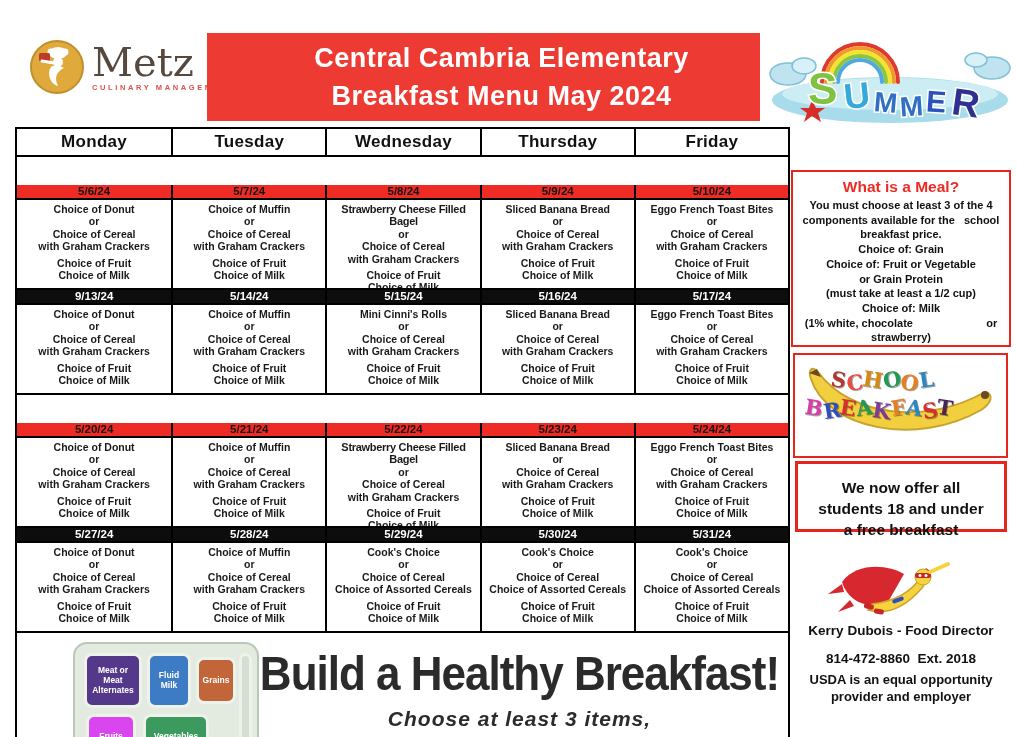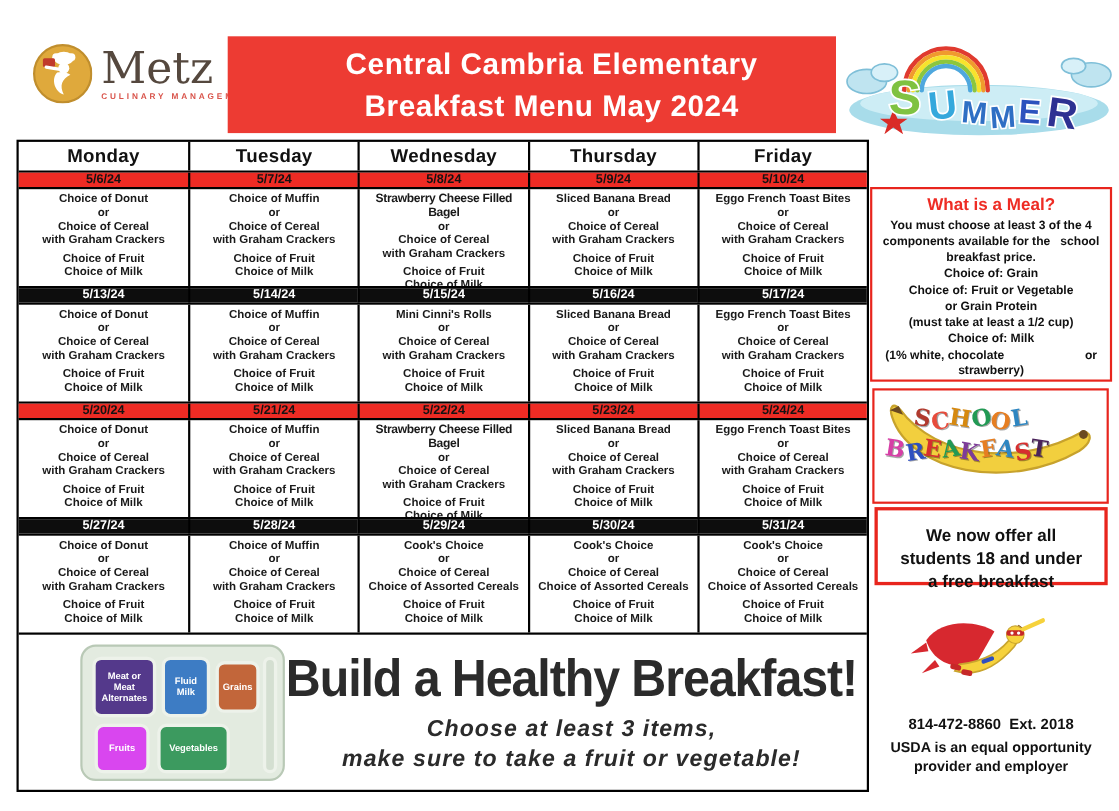--- a/index.html
+++ b/index.html
@@ -16,21 +16,21 @@
   .summer { position:absolute; left:766px; top:26px; width:248px; height:100px; }
 
   
   .cal-wrap { position:absolute; left:15px; top:127px; width:775px; border:2px solid #000; background:#fff; }
   .crow { display:grid; grid-template-columns:repeat(5,1fr); border-top:2px solid #000; }
   .crow:first-child { border-top:none; }
   .ccell { border-left:2px solid #000; text-align:center; overflow:hidden; }
   .ccell:first-child { border-left:none; }
   .dayh { height:26px; font-size:17px; font-weight:bold; line-height:25px; color:#111; letter-spacing:0.3px; }
   .dbar { height:13px; font-size:11.5px; font-weight:bold; line-height:13px; }
-  .bar-red   { background:#EE2B24; color:#131313; }
+  .bar-red   { background:#EE2B24; color:#131313;margin-top:28px; }
   .bar-black { background:#0d0d0d; color:#ffffff; }
   .menu { height:88px; padding-top:3px; }
   .mline { font-size:10.5px; font-weight:bold; color:#1a1a1a; line-height:12.4px; }
   .mline.gap { margin-top:4px; }
   .mline.tight { font-size:11px; letter-spacing:-0.3px; }
 
   
   .cal-bottom { border-top:2px solid #000; height:143px; display:flex; align-items:center; }
   .tray { position:relative; width:186px; height:124px; margin-left:56px; background:#E3EBE0;
           border:2px solid #B9C9B6; border-radius:14px; flex-shrink:0; }
@@ -182,21 +182,21 @@
           <div class="ccell menu">
             <div class="mline">Eggo French Toast Bites</div>
             <div class="mline">or</div>
             <div class="mline">Choice of Cereal</div>
             <div class="mline">with Graham Crackers</div>
             <div class="mline gap">Choice of Fruit</div>
             <div class="mline">Choice of Milk</div>
           </div>
         </div>
         <div class="crow">
-          <div class="ccell dbar bar-black">5/13/24</div>
+          <div class="ccell dbar bar-black">9/13/24</div>
           <div class="ccell dbar bar-black">5/14/24</div>
           <div class="ccell dbar bar-black">5/15/24</div>
           <div class="ccell dbar bar-black">5/16/24</div>
           <div class="ccell dbar bar-black">5/17/24</div>
         </div>
         <div class="crow">
           <div class="ccell menu">
             <div class="mline">Choice of Donut</div>
             <div class="mline">or</div>
             <div class="mline">Choice of Cereal</div>
@@ -400,16 +400,17 @@
       <rect x="93" y="19" width="16" height="5" rx="2" fill="#C62828"></rect>
       <circle cx="98" cy="21.5" r="1.5" fill="#fff"></circle>
       <circle cx="104" cy="21.5" r="1.5" fill="#fff"></circle>
       <path d="M108,18 L126,10" stroke="#F6D23C" stroke-width="4" stroke-linecap="round"></path>
       <rect x="42" y="50" width="10" height="5" rx="2" fill="#C62828" transform="rotate(14 47 52)"></rect>
       <rect x="52" y="55" width="10" height="5" rx="2" fill="#C62828" transform="rotate(10 57 57)"></rect>
       <rect x="70" y="44" width="12" height="4" rx="2" fill="#2E4FC0" transform="rotate(-20 76 46)"></rect>
     </svg>
   </div>
 
+  <div class="contact c-name">Kerry Dubois - Food Director</div>
   <div class="contact c-phone">814-472-8860  Ext. 2018</div>
   <div class="contact c-usda">USDA is an equal opportunity provider and employer</div>
 
 </div>
 
 </body></html>

